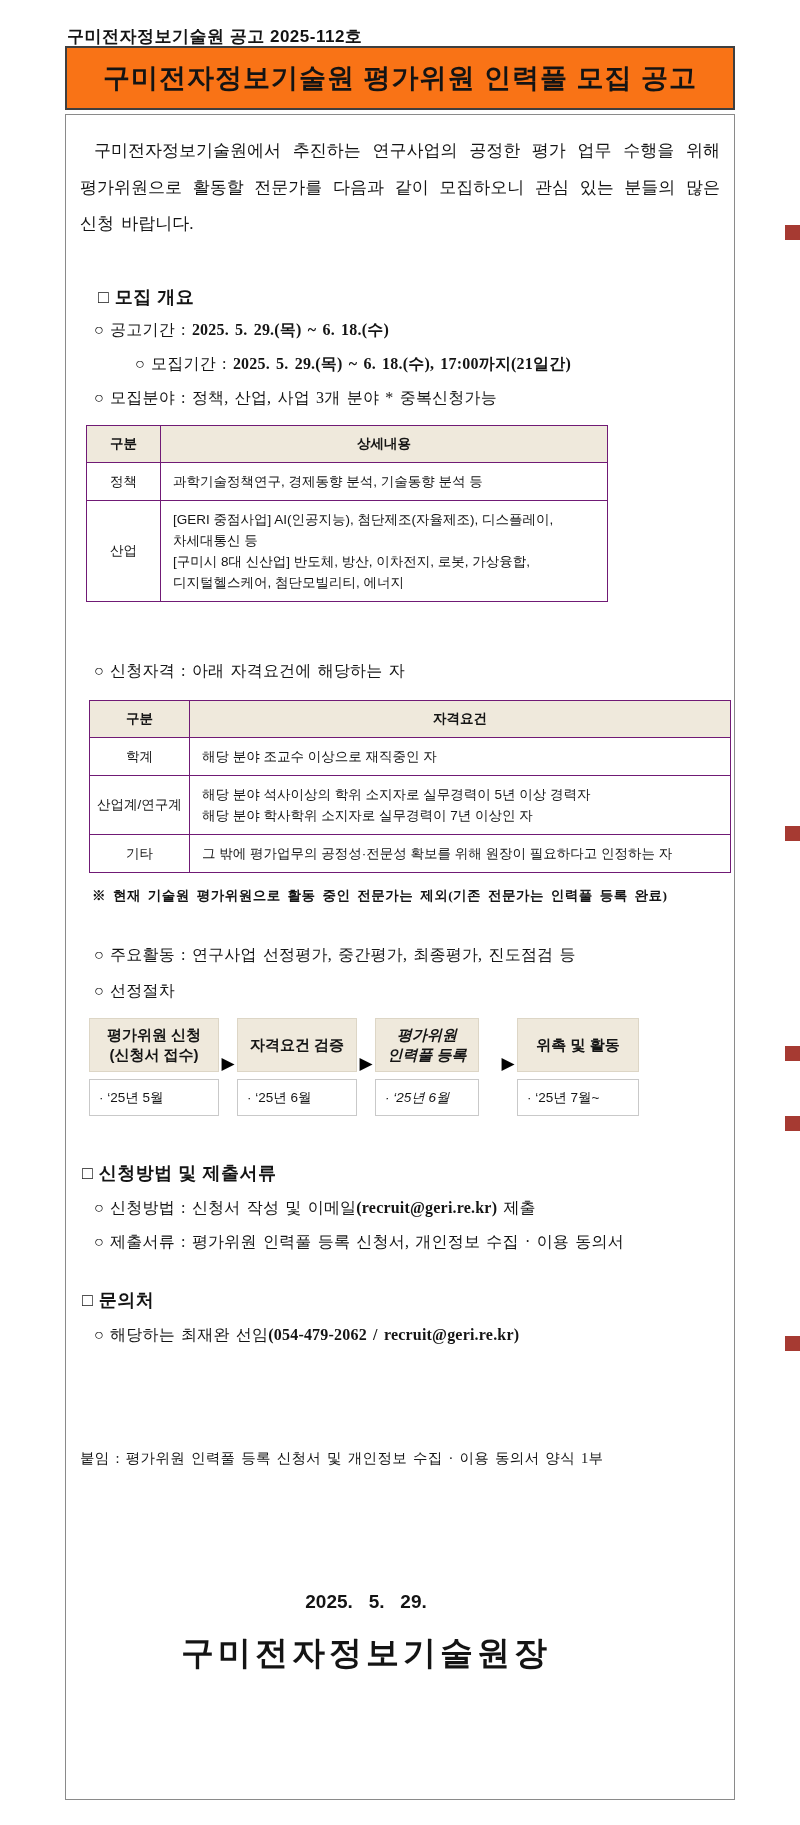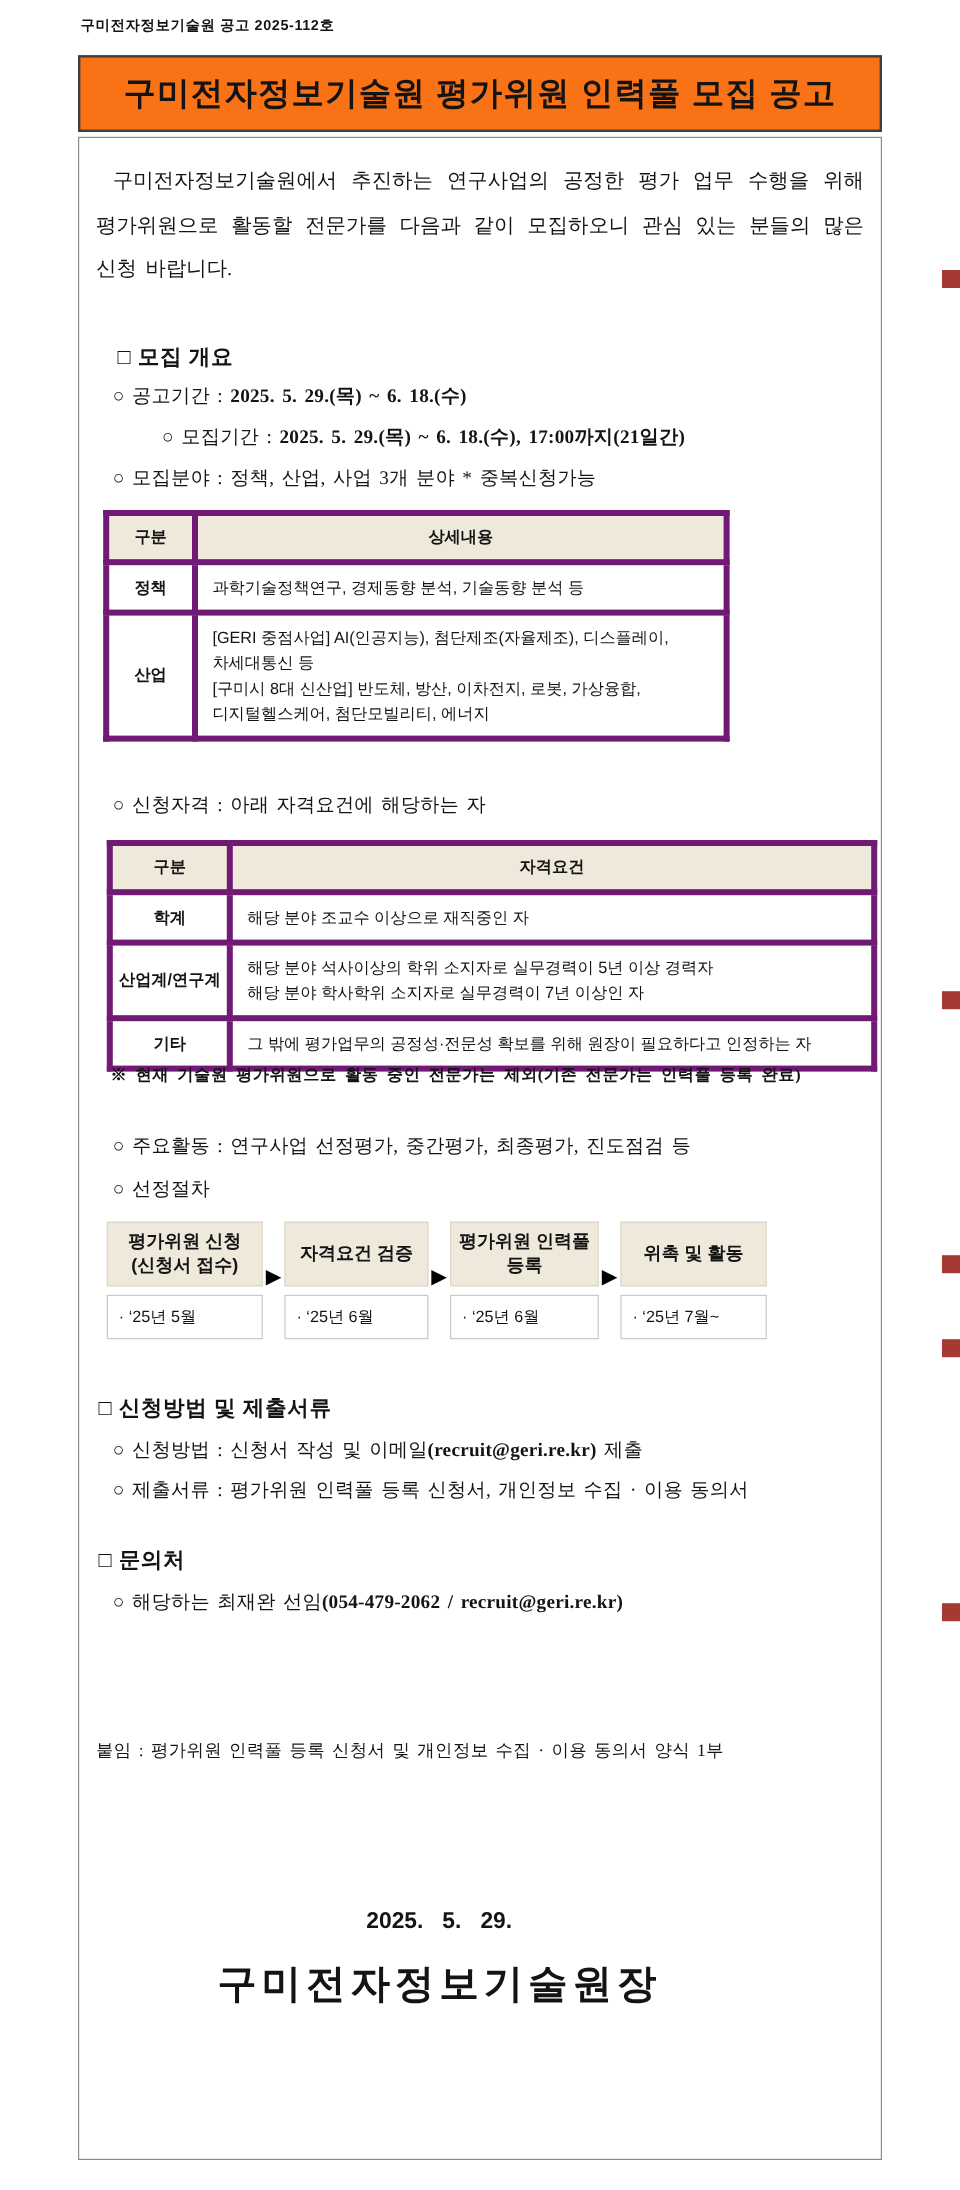--- a/index.html
+++ b/index.html
@@ -3,22 +3,22 @@
 <meta charset="utf-8">
 <style>
   * { margin:0; padding:0; box-sizing:border-box; }
   html,body { background:#ffffff; }
   body {
     width:800px; height:1825px; position:relative;
     font-family:"Liberation Sans", sans-serif;
     color:#141414;
   }
   .notice-number {
-    position:absolute; left:67px; top:13px;
-    font-size:12px; font-weight:bold; letter-spacing:0.5px;
+    position:absolute; left:67px; top:25px;
+    font-size:17px; font-weight:bold; letter-spacing:0.5px;
   }
   .title-box {
     position:absolute; left:65px; top:46px; width:670px; height:64px;
     background:#f97316; border:2px solid #3f3f3f;
     display:flex; align-items:center; justify-content:center;
     font-size:27px; font-weight:bold; letter-spacing:1px;
   }
   .main-box {
     position:absolute; left:65px; top:114px; width:670px; height:1686px;
     border:1px solid #8a8a8a; background:#ffffff;
@@ -28,25 +28,25 @@
   .intro {
     left:14px; top:18px; width:640px;
     font-size:17px; line-height:36.5px; text-align:justify;
     word-break:keep-all; word-spacing:3px; text-indent:14px;
   }
   .sec-heading { font-size:18px; font-weight:bold; letter-spacing:0.5px; }
   .bullet { font-size:16px; letter-spacing:0.2px; word-spacing:2px; white-space:nowrap; }
   .bold { font-weight:bold; }
 
   table.doc-table { border-collapse:collapse; table-layout:fixed; font-size:13.5px; }
-  table.doc-table th, table.doc-table td { border:5px solid #701a75; }
+  table.doc-table th, table.doc-table td { border:1px solid #701a75; }
   table.doc-table th {
     background:#efe9dc; font-weight:bold; text-align:center; padding:9px 4px;
   }
-  table.doc-table td.label-cell { text-align:center; font-weight:bold; padding:8px 2px; }
+  table.doc-table td.label-cell { text-align:center; font-weight:normal; padding:8px 2px; }
   table.doc-table td.detail-cell { padding:8px 6px 8px 12px; line-height:21px; word-break:keep-all; }
 
   .note-line { font-size:13.5px; font-weight:bold; letter-spacing:0.5px; word-spacing:3px; white-space:nowrap; }
 
   .flow { left:23px; top:903px; width:560px; height:100px; }
   .flow-step { position:absolute; top:0; }
   .flow-head {
     background:#efe9dc; border:1px solid #ddd6c6;
     height:54px; display:flex; align-items:center; justify-content:center;
     font-size:15px; font-weight:bold; text-align:center;
@@ -162,21 +162,21 @@
       <div class="flow-head">평가위원 신청
 (신청서 접수)</div>
       <div class="flow-period">· ‘25년 5월</div>
     </div>
     <div class="flow-arrow" style="left:131px;">▶</div>
     <div class="flow-step" style="left:148px; width:120px;">
       <div class="flow-head">자격요건 검증</div>
       <div class="flow-period">· ‘25년 6월</div>
     </div>
     <div class="flow-arrow" style="left:269px;">▶</div>
-    <div class="flow-step" style="left:286px; width:124px;">
+    <div class="flow-step" style="left:286px; width:104px;font-style:italic;">
       <div class="flow-head">평가위원 인력풀 등록</div>
       <div class="flow-period">· ‘25년 6월</div>
     </div>
     <div class="flow-arrow" style="left:411px;">▶</div>
     <div class="flow-step" style="left:428px; width:122px;">
       <div class="flow-head">위촉 및 활동</div>
       <div class="flow-period">· ‘25년 7월~</div>
     </div>
   </div>
 

